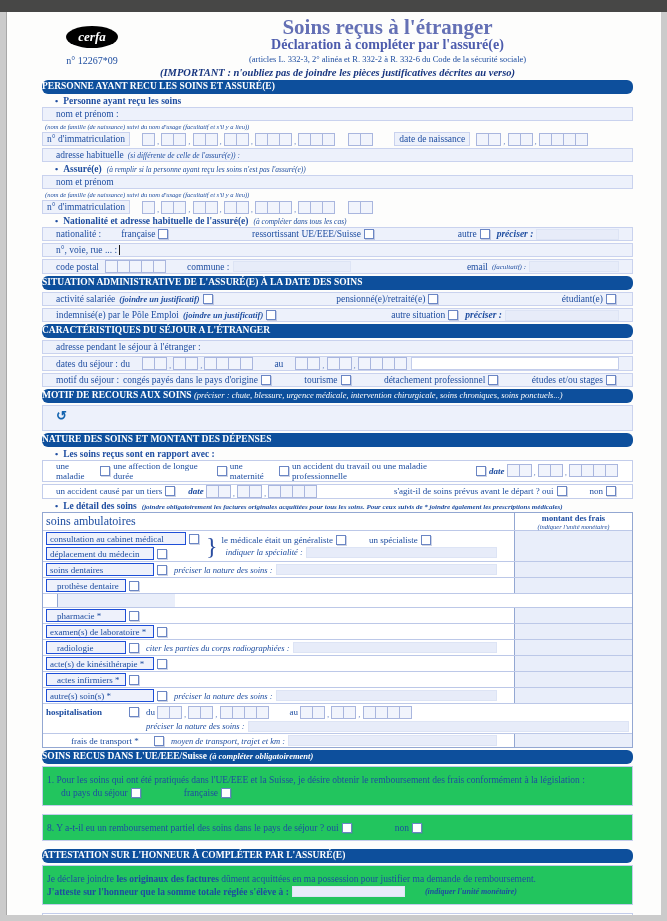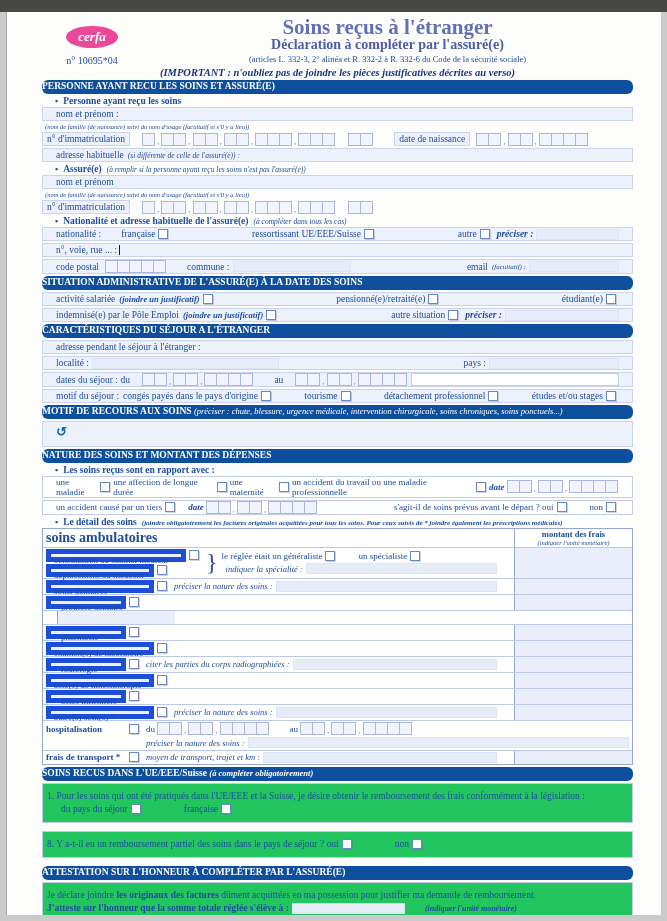--- a/index.html
+++ b/index.html
@@ -14,21 +14,21 @@
   .top-band { position:absolute; top:0; left:0; width:667px; height:12px; background:#474746; }
   .page {
     position:absolute; top:12px; left:6px; width:655px; height:903px;
     background:#fdfdfc; border-left:1px solid #a8a8a8;
     padding:5px 28px 0 35px; overflow:hidden;
   }
   
   .hdr { display:flex; align-items:flex-start; }
   .cerfa-col { width:100px; text-align:center; margin-top:9px; flex:none; }
   .cerfa-logo {
-    display:inline-block; width:52px; height:22px; background:#ec4899; border-radius:50%;
+    display:inline-block; width:52px; height:22px; background:#000000; border-radius:50%;
     color:#fff; font-style:italic; font-weight:bold; font-size:13px; line-height:21px; text-align:center;
   }
   .cerfa-num { margin-top:7px; font-size:10px; }
   .title-col { flex:1; text-align:center; }
   .f-title { font-size:21px; font-weight:bold; color:#6470b5; line-height:1.02; }
   .f-sub { font-size:14px; font-weight:bold; color:#4d5cad; line-height:1.05; }
   .f-articles { font-size:8.5px; margin-top:1px; }
   .f-important { font-size:10.5px; font-weight:bold; font-style:italic; color:#17357f; text-align:center; margin:1px 0 2px; }
   
   .bar { background:#0d4f9c; color:#fff; font-size:9.5px; font-weight:bold; padding:1px 0 2px; margin:2px 0 2px; line-height:1.15;border-radius:6px; }
@@ -58,45 +58,45 @@
   .comma { color:#7e96cc; font-size:9px; margin:0 2px 0 3px; line-height:10px; }
   .caret { width:1px; height:10px; background:#1a1a1a; margin-left:2px; }
   .undo { font-size:13px; font-weight:bold; color:#1565b0; line-height:1; align-self:flex-start; margin-top:3px; }
   .motif-box { height:26px; align-items:flex-start; }
   
   .stable { border:1px solid #93a7d2; margin-top:1px; background:#fff; }
   .trow { display:flex; border-top:1px solid #bcc8e8; min-height:14px; align-items:stretch; }
   .trow:first-child { border-top:none; }
   .tleft { flex:1; display:flex; align-items:center; padding:1px 3px; font-size:9px; min-width:0; }
   .tamount { width:118px; flex:none; border-left:1px solid #93a7d2; background:#e9eefa;margin-left:14px; }
-  .thead .tleft { font-weight:bold; font-size:14px; }
+  .thead .tleft { font-weight:normal; font-size:12px; }
   .thead .tamount { background:#fff; text-align:center; font-size:8.5px; font-weight:bold; line-height:1.1; padding-top:1px; }
   .thead .tamount .un { font-weight:normal; font-style:italic; font-size:6.5px; display:block; }
-  .tlabel { background:#eef1fb; border:5px solid #1d4ed8; padding:0 3px; line-height:12px; height:13px; white-space:nowrap; flex:none; }
+  .tlabel { background:#eef1fb; border:1px solid #1d4ed8; padding:0 3px; line-height:12px; height:13px; white-space:nowrap; flex:none; }
   .w105 { width:108px; } .w78 { width:80px;padding-left:10px; }
   .tnote { font-style:italic; font-size:8.5px; margin-left:4px; white-space:nowrap; }
   .col { display:flex; flex-direction:column; justify-content:center; gap:2px; min-width:0; }
   .line { display:flex; align-items:center; }
   .brace { font-size:24px; font-weight:normal; color:#2a4da0; margin:0 4px; line-height:0.9; }
   
   .qbox { border:1px solid #c3cdeb; background:#22c55e; padding:6px 4px; margin-bottom:8px; font-size:9.5px; }
   .qline { display:flex; align-items:center; min-height:13px; }
   .sigbox { width:100px; height:34px; border:1px solid #8fa3cf; background:#fff; flex:none; margin:0 6px; }
   .faitbox { border:1px solid #c3cdeb; background:#fff; padding:4px; display:flex; align-items:center; font-size:9.5px; min-height:44px; }
 </style>
 </head>
 <body>
 
 <div class="top-band"></div>
 <div class="page">
 
   <div class="hdr">
     <div class="cerfa-col">
       <span class="cerfa-logo">cerfa</span>
-      <div class="cerfa-num">n° 10695*04</div>
+      <div class="cerfa-num">n° 12267*09</div>
     </div>
     <div class="title-col">
       <div class="f-title">Soins reçus à l'étranger</div>
       <div class="f-sub">Déclaration à compléter par l'assuré(e)</div>
       <div class="f-articles">(articles L. 332-3, 2° alinéa et R. 332-2 à R. 332-6 du Code de la sécurité sociale)</div>
     </div>
   </div>
   <div class="f-important">(IMPORTANT : n'oubliez pas de joindre les pièces justificatives décrites au verso)</div>
 
   <div class="bar">PERSONNE AYANT RECU LES SOINS ET ASSURÉ(E)</div>
@@ -297,27 +297,20 @@
     <span>autre situation</span>
     <span class="cb"></span>
     <span class="gap4"></span>
     <span class="bit">préciser :</span>
     <span class="fill" style="max-width:190px;"></span>
   </div>
 
   <div class="bar">CARACTÉRISTIQUES DU SÉJOUR A L'ÉTRANGER</div>
   <div class="row">
     <span>adresse pendant le séjour à l'étranger :</span>
-  </div>
-  <div class="row">
-    <span>localité :</span>
-    <span class="fill" style="max-width:350px;"></span>
-    <span class="sp"></span>
-    <span>pays :</span>
-    <span class="fill" style="max-width:130px;"></span>
   </div>
   <div class="row">
     <span>dates du séjour : du</span>
     <span class="gap10"></span>
     <span class="cells">
         <span class="cellgroup">
           <span class="cell"></span>
           <span class="cell"></span>
         </span>
         <span class="comma">,</span>
@@ -468,21 +461,21 @@
               <span class="cb"></span>
             </span>
           <span class="line">
               <span class="tlabel" style="width:108px;">déplacement du médecin</span>
               <span class="cb"></span>
             </span>
         </div>
         <span class="brace">}</span>
         <div class="col" style="flex:1;">
           <span class="line">
-            <span>le réglée était un généraliste</span>
+            <span>le médicale était un généraliste</span>
             <span class="cb"></span>
             <span class="gap20"></span>
             <span>un spécialiste</span>
             <span class="cb"></span>
           </span>
           <span class="line">
             <span class="tnote">indiquer la spécialité :</span>
             <span class="fill"></span>
           </span>
         </div>
@@ -604,21 +597,21 @@
           <span class="line" style="padding-left:96px;">
             <span class="tnote">préciser la nature des soins :</span>
             <span class="fill"></span>
           </span>
         </div>
       </div>
       <div class="tamount"></div>
     </div>
     <div class="trow">
       <div class="tleft">
-        <span style="font-weight:bold; width:80px;">frais de transport *</span>
+        <span style="font-weight:normal; width:80px;margin-left:25px;">frais de transport *</span>
         <span class="cb"></span>
         <span class="tnote">moyen de transport, trajet et km :</span>
         <span class="fill"></span>
       </div>
       <div class="tamount"></div>
     </div>
   </div>
 
   <div class="bar">
     <span>SOINS RECUS DANS L'UE/EEE/Suisse</span>

